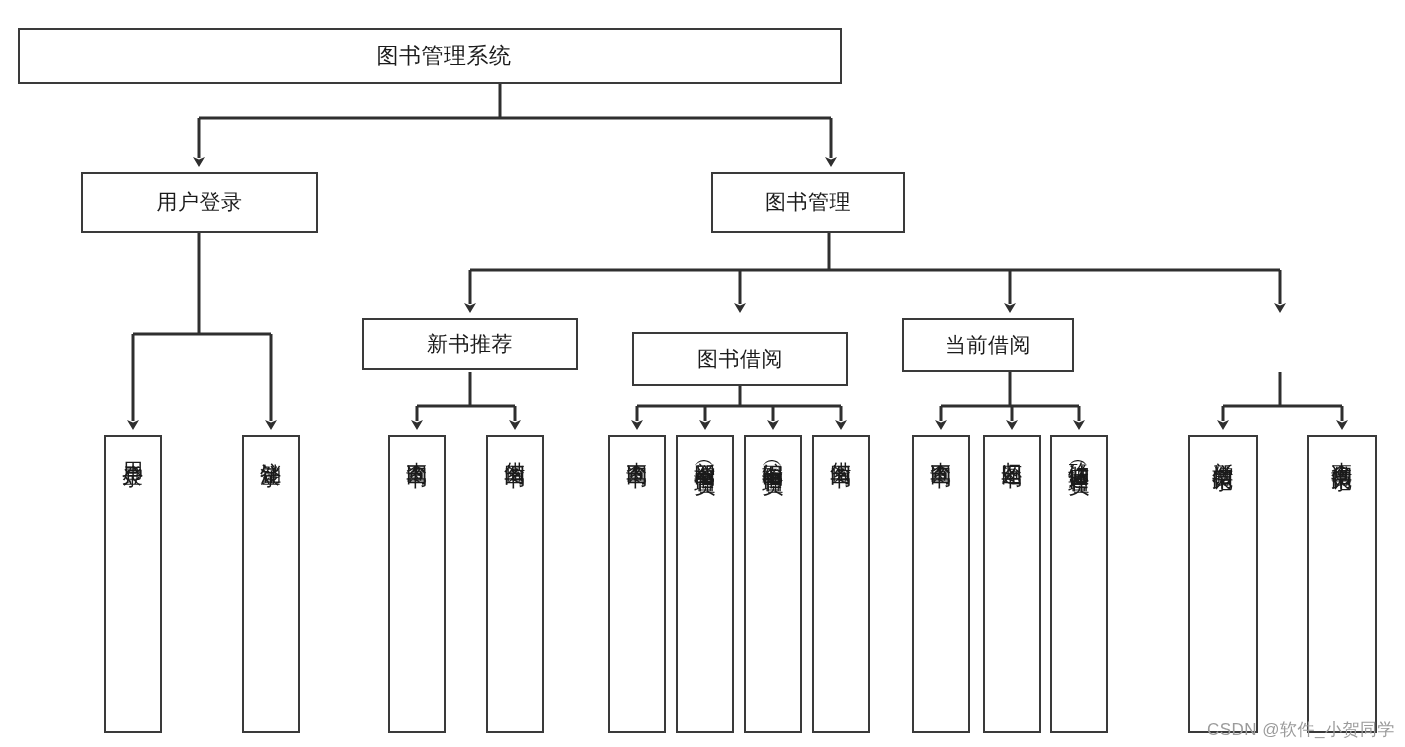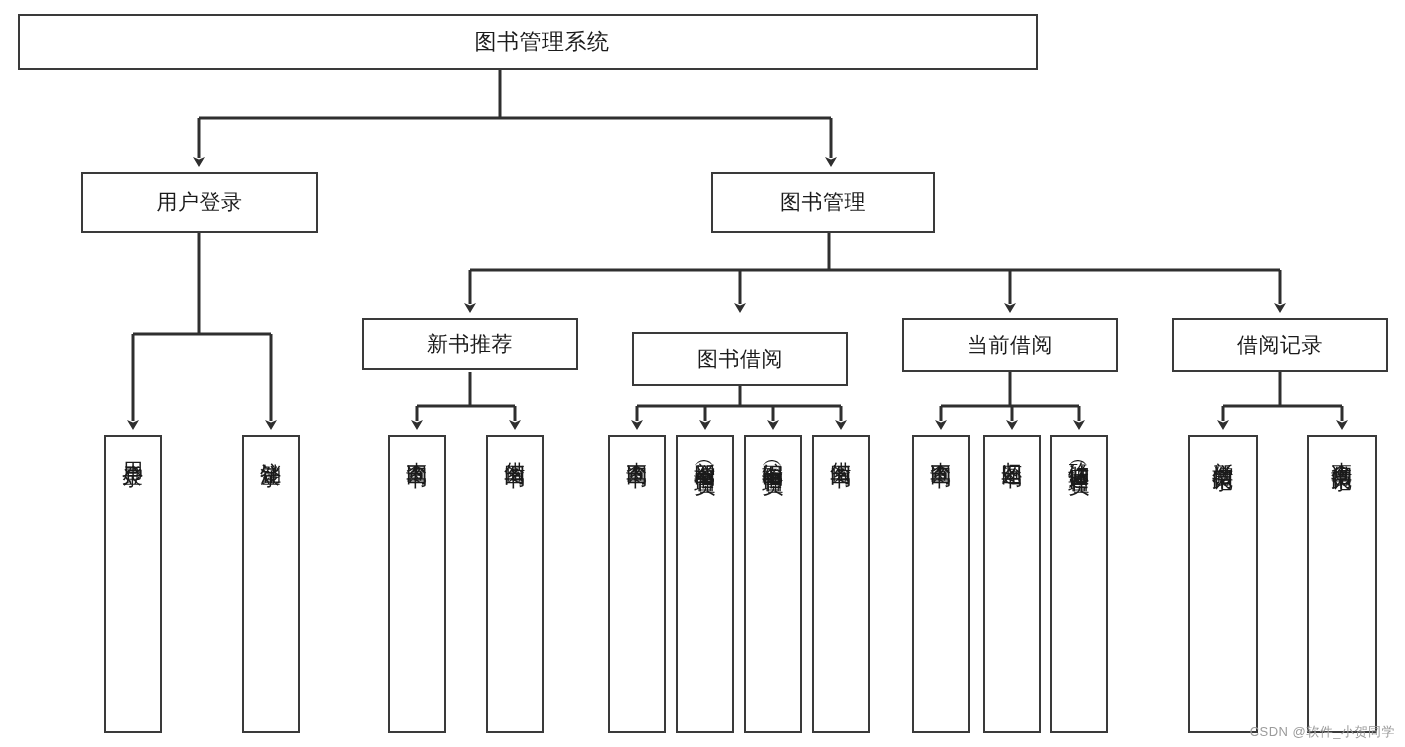--- a/index.html
+++ b/index.html
@@ -57,21 +57,21 @@
     font-size: 21px;
     line-height: 1.12;
     letter-spacing: 2px;
     white-space: nowrap;
     margin: 0 auto;
   }
   .watermark {
     position: absolute;
     right: 10px;
     bottom: 6px;
-    font-size: 13px;
+    font-size: 17px;
     color: #9b9b9b;
     letter-spacing: 0.5px;
     white-space: nowrap;
   }
 </style>
 </head>
 <body>
 
 <div id="canvas">
 
@@ -120,42 +120,39 @@
       <path d="M1012,406 L1012,421" marker-end="url(#arrow)"></path>
       <path d="M1079,406 L1079,421" marker-end="url(#arrow)"></path>
 
       <path d="M1280,372 L1280,406"></path>
       <path d="M1223,406 L1342,406"></path>
       <path d="M1223,406 L1223,421" marker-end="url(#arrow)"></path>
       <path d="M1342,406 L1342,421" marker-end="url(#arrow)"></path>
     </g>
   </svg>
 
-  <div class="node root h-node" style="left:18px; top:14px; width:1020px; height:56px;padding-left:28px;">
+  <div class="node root h-node" style="left:18px; top:28px; width:824px; height:56px;padding-left:28px;">
     <span class="node-label">图书管理系统</span>
   </div>
 
   <div class="node h-node" style="left:81px; top:172px; width:237px; height:61px;">
     <span class="node-label">用户登录</span>
   </div>
-  <div class="node h-node" style="left:711px; top:172px; width:224px; height:61px;">
+  <div class="node h-node" style="left:711px; top:172px; width:194px; height:61px;">
     <span class="node-label">图书管理</span>
   </div>
 
   <div class="node h-node" style="left:362px; top:318px; width:216px; height:52px;">
     <span class="node-label">新书推荐</span>
   </div>
   <div class="node h-node" style="left:632px; top:332px; width:216px; height:54px;">
     <span class="node-label">图书借阅</span>
   </div>
-  <div class="node h-node" style="left:902px; top:318px; width:216px; height:54px;">
+  <div class="node h-node" style="left:902px; top:318px; width:172px; height:54px;">
     <span class="node-label">当前借阅</span>
-  </div>
-  <div class="node h-node" style="left:1172px; top:318px; width:216px; height:54px;">
-    <span class="node-label">借阅记录</span>
   </div>
 
   <div class="node v-node" style="left:104px; top:435px; width:58px; height:298px;">
     <span class="node-label">用户登录</span>
   </div>
   <div class="node v-node" style="left:242px; top:435px; width:58px; height:298px;">
     <span class="node-label">注销登录</span>
   </div>
   <div class="node v-node" style="left:388px; top:435px; width:58px; height:298px;">
     <span class="node-label">查询图书</span>

